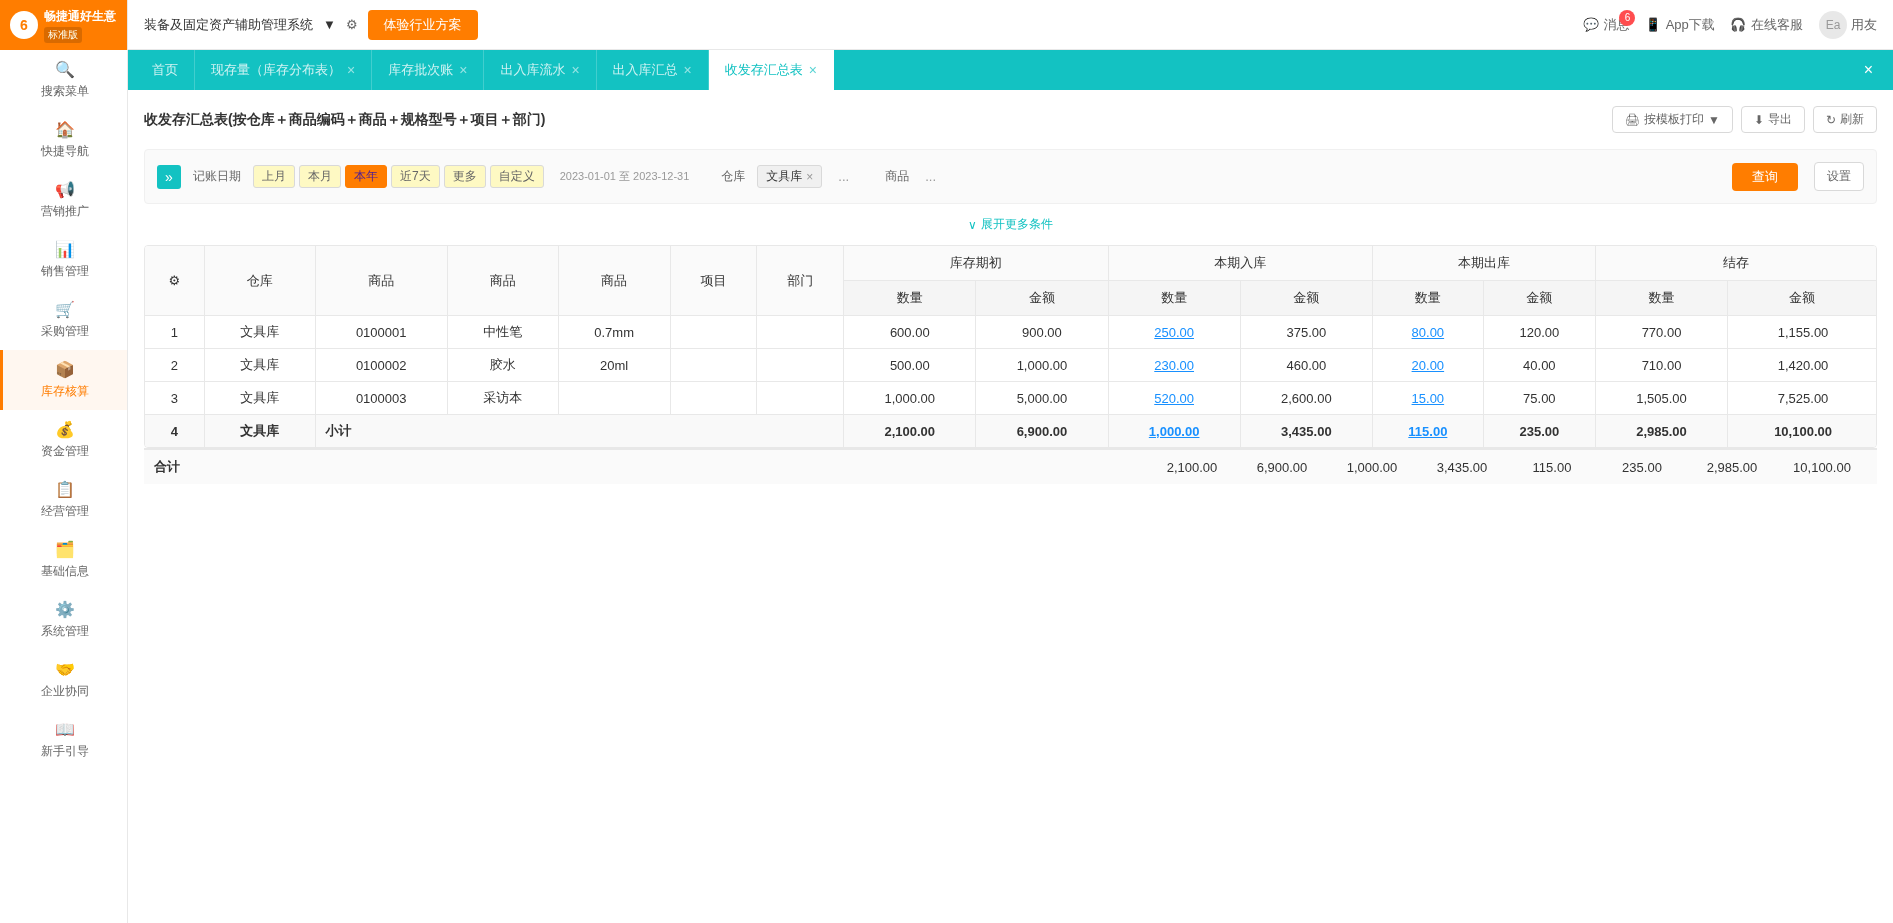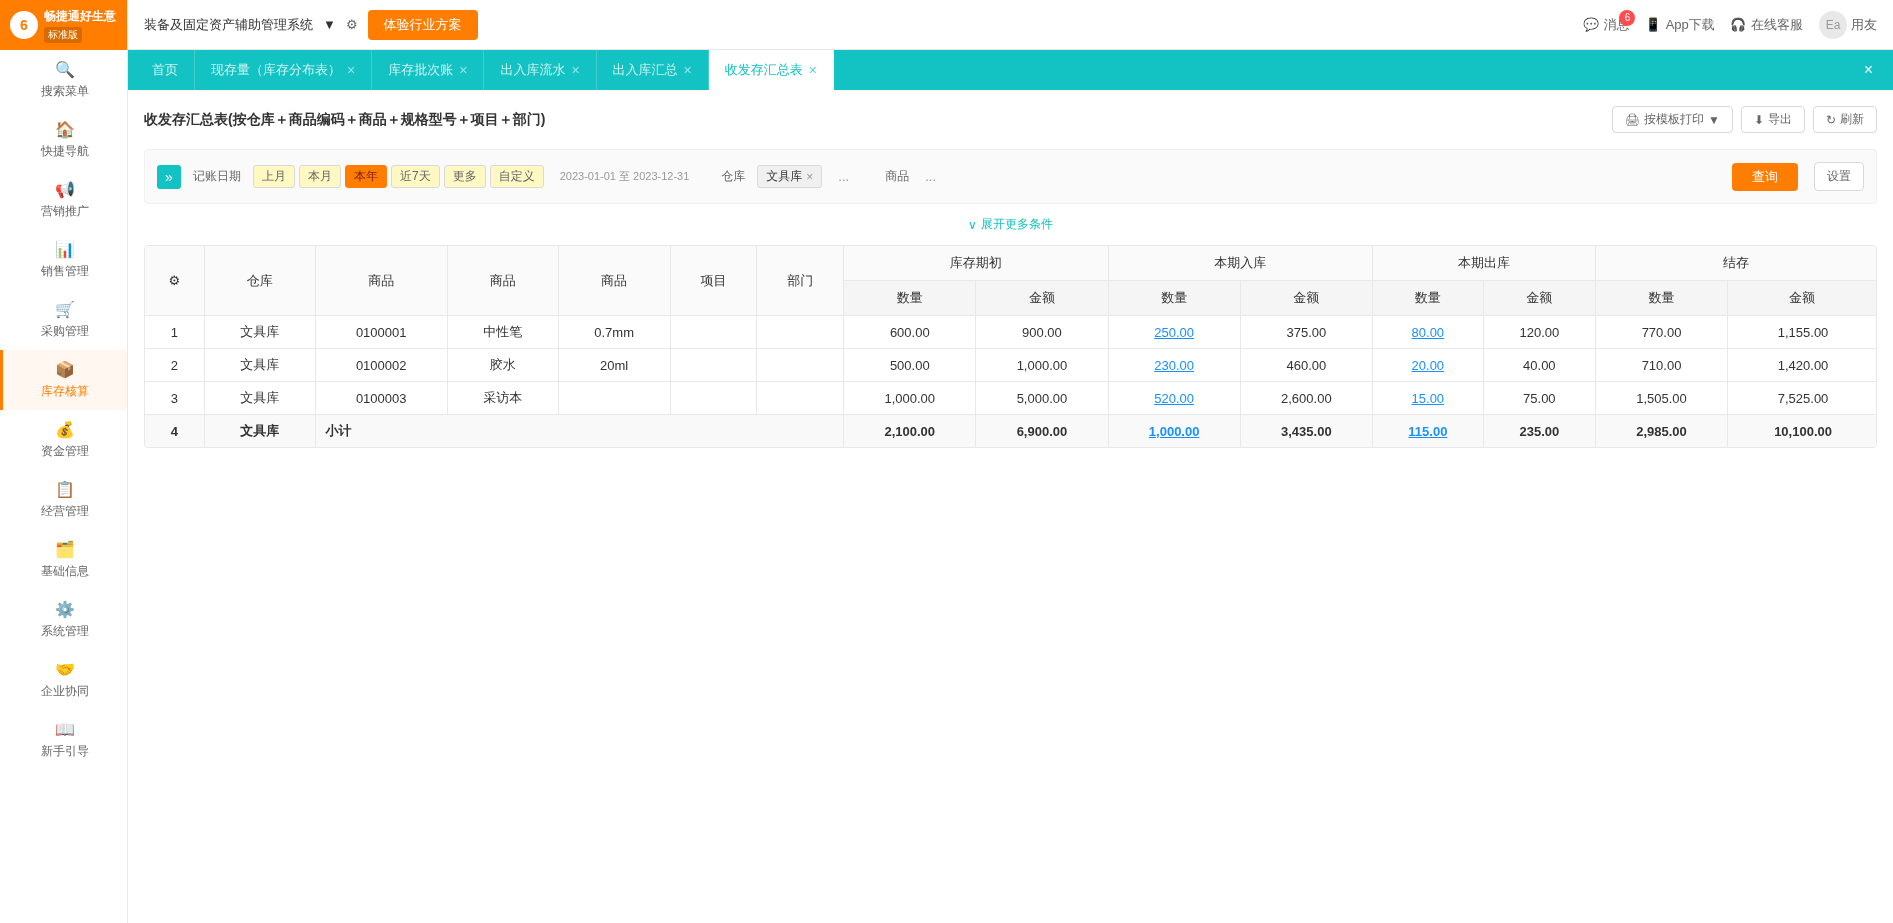--- a/index.html
+++ b/index.html
@@ -42,21 +42,21 @@
     .page-title { font-size: 14px; font-weight: bold; color: #333; margin-bottom: 16px; display: flex; align-items: center; justify-content: space-between; }
     .page-title-actions { display: flex; align-items: center; gap: 8px; }
     .btn-outline { border: 1px solid #d9d9d9; background: #fff; padding: 4px 12px; border-radius: 4px; cursor: pointer; font-size: 12px; color: #666; display: flex; align-items: center; gap: 4px; }
 
     
     .filter-row { display: flex; align-items: center; gap: 12px; margin-bottom: 8px; padding: 12px; background: #fafafa; border: 1px solid #f0f0f0; border-radius: 4px; }
     .filter-expand-btn { width: 24px; height: 24px; background: #13c2c2; border: none; border-radius: 3px; cursor: pointer; color: #fff; font-size: 14px; display: flex; align-items: center; justify-content: center; flex-shrink: 0; }
     .filter-label { color: #666; font-size: 12px; white-space: nowrap; }
     .filter-date-btns { display: flex; align-items: center; gap: 4px; }
     .filter-date-btn { padding: 2px 8px; border: 1px solid #d9d9d9; background: #fef9c3; border-radius: 3px; cursor: pointer; font-size: 12px; color: #666; }
-    .filter-date-btn.active { background: #ff7d00; color: #7f1d1d; border-color: #ff7d00; }
+    .filter-date-btn.active { background: #ff7d00; color: #4c1d95; border-color: #ff7d00; }
     .filter-date-range { font-size: 11px; color: #999; margin-left: 4px; }
     .filter-warehouse-label { color: #666; font-size: 12px; margin-left: 20px; }
     .filter-tag { display: flex; align-items: center; gap: 4px; background: #f0f0f0; border: 1px solid #d9d9d9; border-radius: 3px; padding: 2px 8px; font-size: 12px; }
     .filter-tag-close { cursor: pointer; color: #999; }
     .filter-more-dots { color: #999; cursor: pointer; padding: 0 4px; }
     .filter-goods-label { color: #666; font-size: 12px; margin-left: 20px; }
     .filter-goods-dots { color: #999; cursor: pointer; padding: 0 4px; }
     .btn-query { background: #ff7d00; color: #fff; border: none; padding: 5px 20px; border-radius: 4px; cursor: pointer; font-size: 13px; margin-left: auto; }
     .btn-query-settings { border: 1px solid #d9d9d9; background: #fff; padding: 5px 12px; border-radius: 4px; cursor: pointer; font-size: 12px; color: #666; margin-left: 4px; }
 
@@ -352,15 +352,26 @@
               <td>3,435.00</td>
               <td><span class="link-style">115.00</span></td>
               <td>235.00</td>
               <td>2,985.00</td>
               <td>10,100.00</td>
             </tr>
           </tbody>
         </table>
       </div>
 
+      <div class="table-footer">
+        <span style="margin-right:auto;font-weight:bold;width:380px;">合计</span>
+        <span style="width:90px;text-align:center;">2,100.00</span>
+        <span style="width:90px;text-align:center;">6,900.00</span>
+        <span style="width:90px;text-align:center;">1,000.00</span>
+        <span style="width:90px;text-align:center;">3,435.00</span>
+        <span style="width:90px;text-align:center;">115.00</span>
+        <span style="width:90px;text-align:center;">235.00</span>
+        <span style="width:90px;text-align:center;">2,985.00</span>
+        <span style="width:90px;text-align:center;">10,100.00</span>
+      </div>
     </div>
   </div>
 </div>
 
 </body></html>

